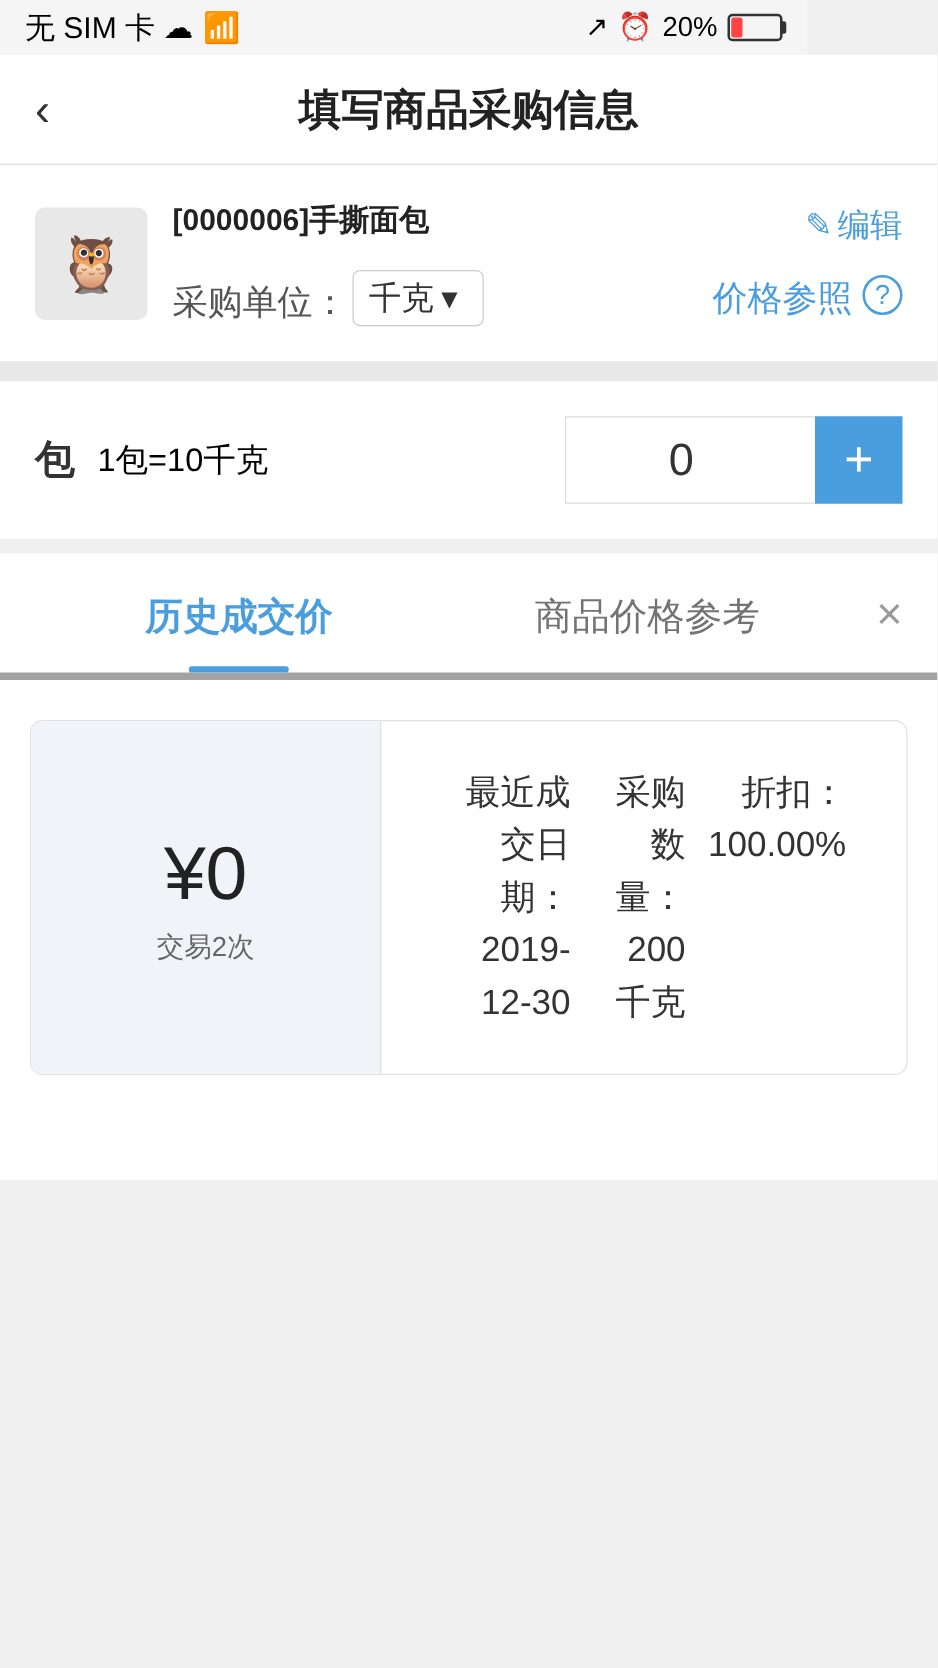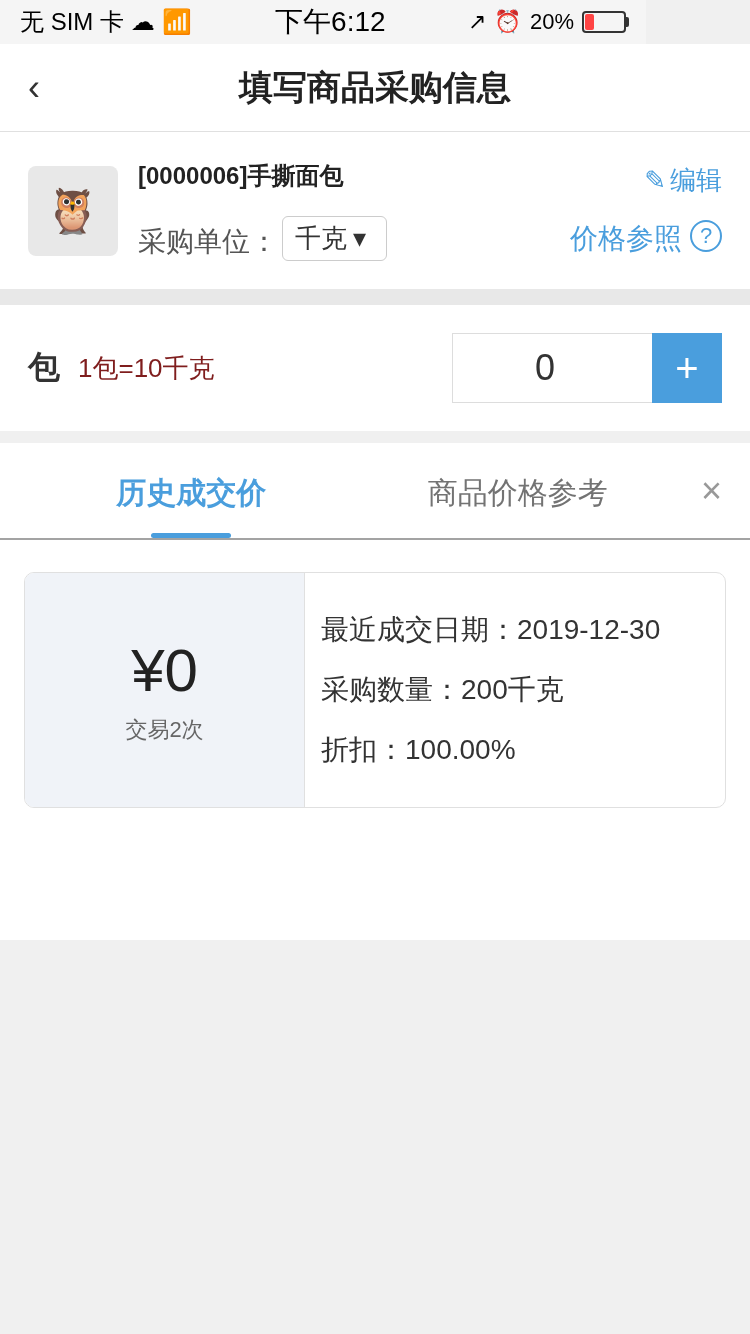--- a/index.html
+++ b/index.html
@@ -211,21 +211,21 @@
       color: #444;
     }
     .unit-badge {
       font-size: 32px;
       font-weight: 600;
       color: #333;
       margin-right: 6px;
     }
     .unit-conversion {
       font-size: 26px;
-      color: #7f1d1d;
+      color: #000000;
     }
     .quantity-input-group {
       display: flex;
       align-items: center;
       gap: 0;
     }
     .qty-input {
       width: 200px;
       height: 70px;
       border: 1px solid #ddd;
@@ -247,21 +247,21 @@
       justify-content: center;
       cursor: pointer;
       border: none;
       outline: none;
     }
 
     
     .tabs-section {
       background: #fff;
       margin-top: 12px;
-      border-bottom: 2px solid #a3a3a3;
+      border-bottom: 6px solid #a3a3a3;
       display: flex;
       align-items: center;
       padding: 0 28px;
       position: relative;
     }
     .tab-item {
       flex: 1;
       text-align: center;
       padding: 30px 0 24px;
       font-size: 30px;
@@ -320,40 +320,40 @@
       font-weight: 300;
       color: #222;
       margin-bottom: 10px;
     }
     .price-transactions {
       font-size: 22px;
       color: #666;
     }
     .price-right {
       flex: 1;
-      padding: 36px 16px;
-      display: flex;
-      flex-direction: column;
+      padding: 36px 48px;
+      display: flex;
+      flex-direction: row;
       gap: 18px;
+      text-align: right;
     }
     .price-detail-row {
       font-size: 28px;
       color: #333;
       line-height: 1.5;
     }
   </style>
 </head>
 <body>
 
 <div class="status-bar">
   <div class="status-bar-left">
     <span>无 SIM 卡 ☁</span>
     <span>📶</span>
   </div>
-  <div class="status-bar-center">下午6:12</div>
   <div class="status-bar-right">
     <span>↗</span>
     <span>⏰</span>
     <span>20%</span>
     <div class="battery">
       <div class="battery-body">
         <div class="battery-fill"></div>
       </div>
     </div>
   </div>

